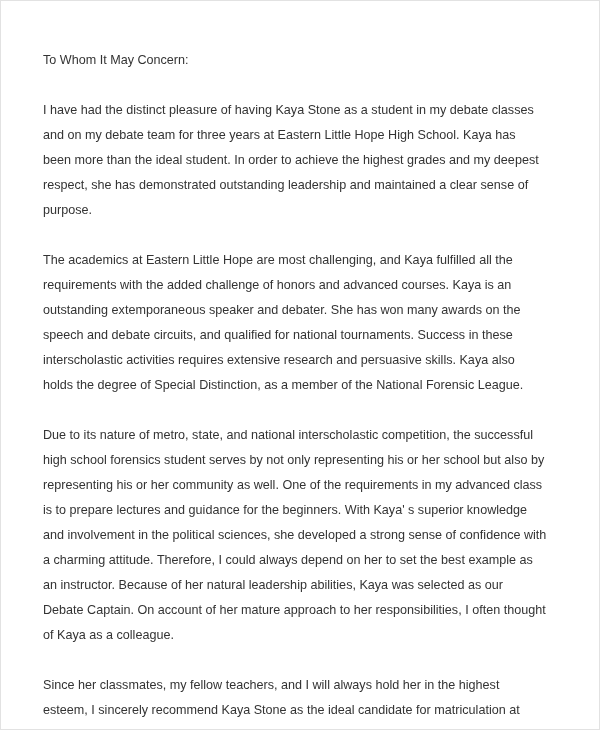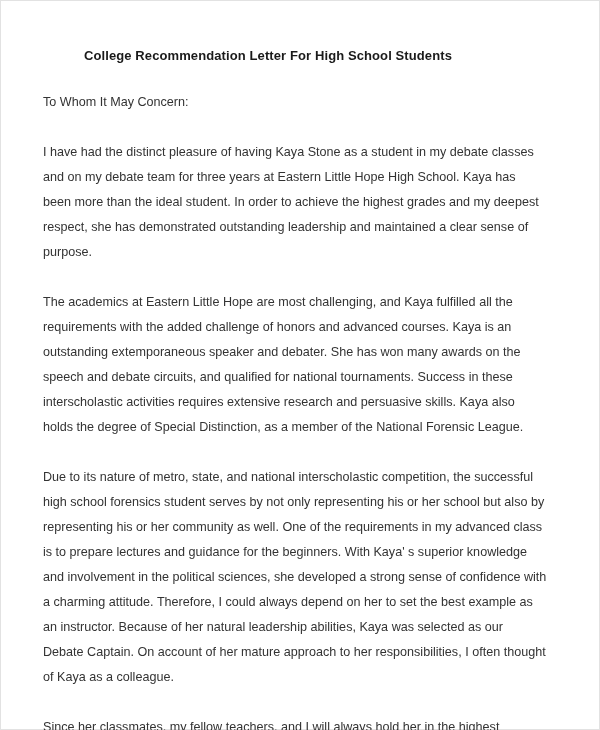--- a/index.html
+++ b/index.html
@@ -49,21 +49,20 @@
     text-align: left;
     max-width: 506px;
   }
 </style>
 </head>
 <body>
 
 <div class="page">
   <div class="doc-inner">
 
-    <h1 class="doc-title">College Recommendation Letter For High School Students</h1>
 
     <p class="salutation">To Whom It May Concern:</p>
 
     <p class="body-par">I have had the distinct pleasure of having Kaya Stone as a student in my debate classes and on my debate team for three years at Eastern Little Hope High School. Kaya has been more than the ideal student. In order to achieve the highest grades and my deepest respect, she has demonstrated outstanding leadership and maintained a clear sense of purpose.</p>
 
     <p class="body-par">The academics at Eastern Little Hope are most challenging, and Kaya fulfilled all the requirements with the added challenge of honors and advanced courses. Kaya is an outstanding extemporaneous speaker and debater. She has won many awards on the speech and debate circuits, and qualified for national tournaments. Success in these interscholastic activities requires extensive research and persuasive skills. Kaya also holds the degree of Special Distinction, as a member of the National Forensic League.</p>
 
     <p class="body-par">Due to its nature of metro, state, and national interscholastic competition, the successful high school forensics student serves by not only representing his or her school but also by representing his or her community as well. One of the requirements in my advanced class is to prepare lectures and guidance for the beginners. With Kaya' s superior knowledge and involvement in the political sciences, she developed a strong sense of confidence with a charming attitude. Therefore, I could always depend on her to set the best example as an instructor. Because of her natural leadership abilities, Kaya was selected as our Debate Captain. On account of her mature approach to her responsibilities, I often thought of Kaya as a colleague.</p>
 
     <p class="body-par">Since her classmates, my fellow teachers, and I will always hold her in the highest esteem, I sincerely recommend Kaya Stone as the ideal candidate for matriculation at Eastern Little Hope State.</p>

